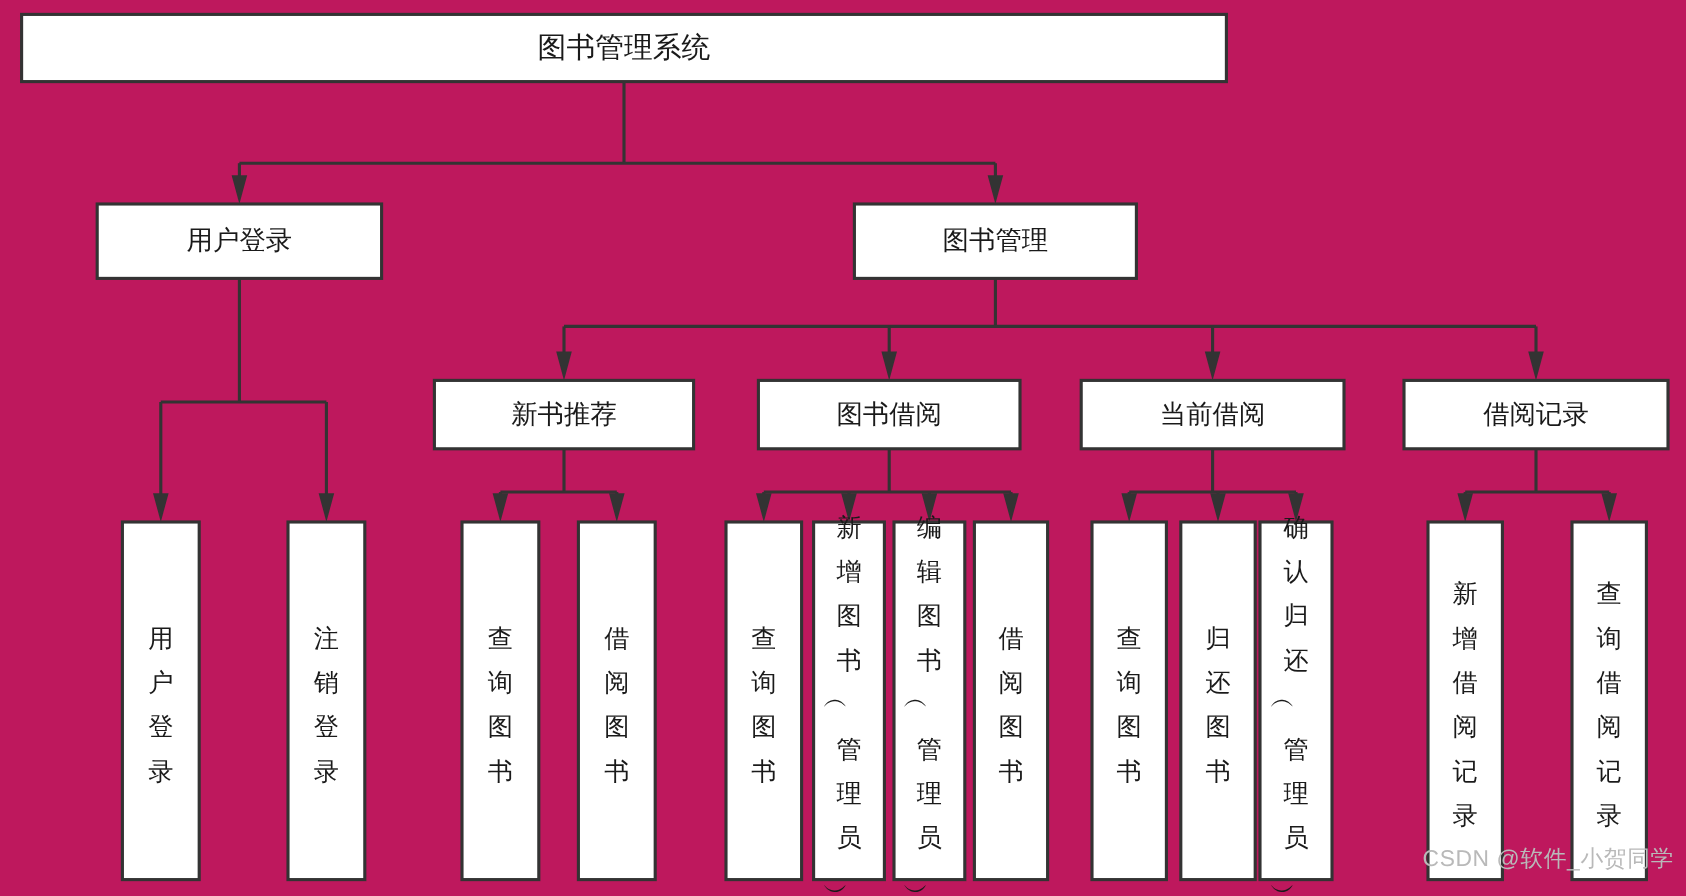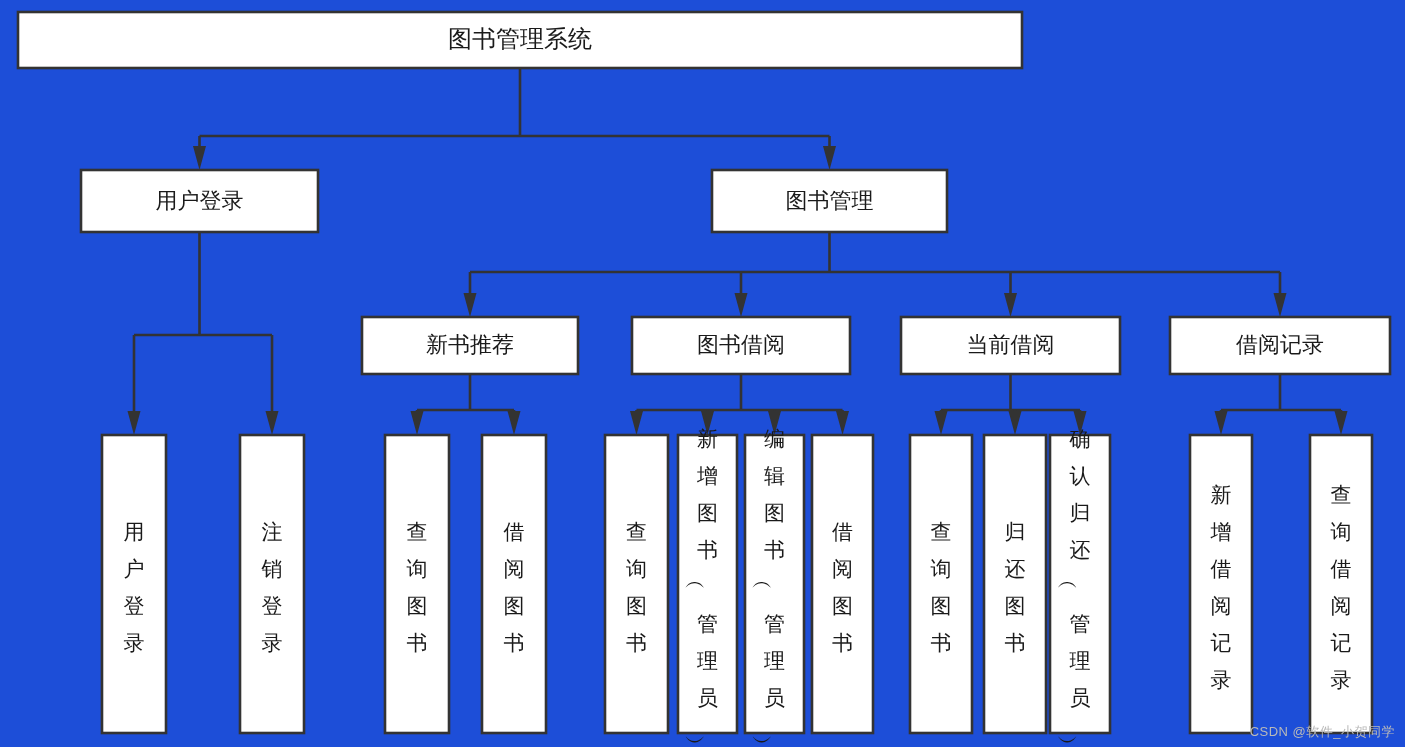--- a/index.html
+++ b/index.html
@@ -8,21 +8,21 @@
     padding: 0;
     background: #ffffff;
   }
   body {
     font-family: "Liberation Sans", "DejaVu Sans", sans-serif;
   }
   #canvas {
     position: relative;
     width: 1405px;
     height: 747px;
-    background: #1d4ed8;
+    background: #be185d;
     overflow: hidden;
   }
   svg.diagram {
     position: absolute;
     left: 0;
     top: 0;
     width: 1405px;
     height: 747px;
     display: block;
   }
@@ -52,23 +52,23 @@
     stroke-width: 2.6;
     fill: none;
   }
   .arrow-head {
     fill: #333333;
     stroke: none;
   }
   .watermark {
     position: absolute;
     right: 10px;
-    bottom: 6px;
+    bottom: 18px;
     color: #b9b9b9;
-    font-size: 13px;
+    font-size: 19px;
     font-family: "Liberation Sans", "DejaVu Sans", sans-serif;
     letter-spacing: 0.5px;
     white-space: nowrap;
     user-select: none;
   }
 </style>
 </head>
 <body>
 
 <div id="canvas">

